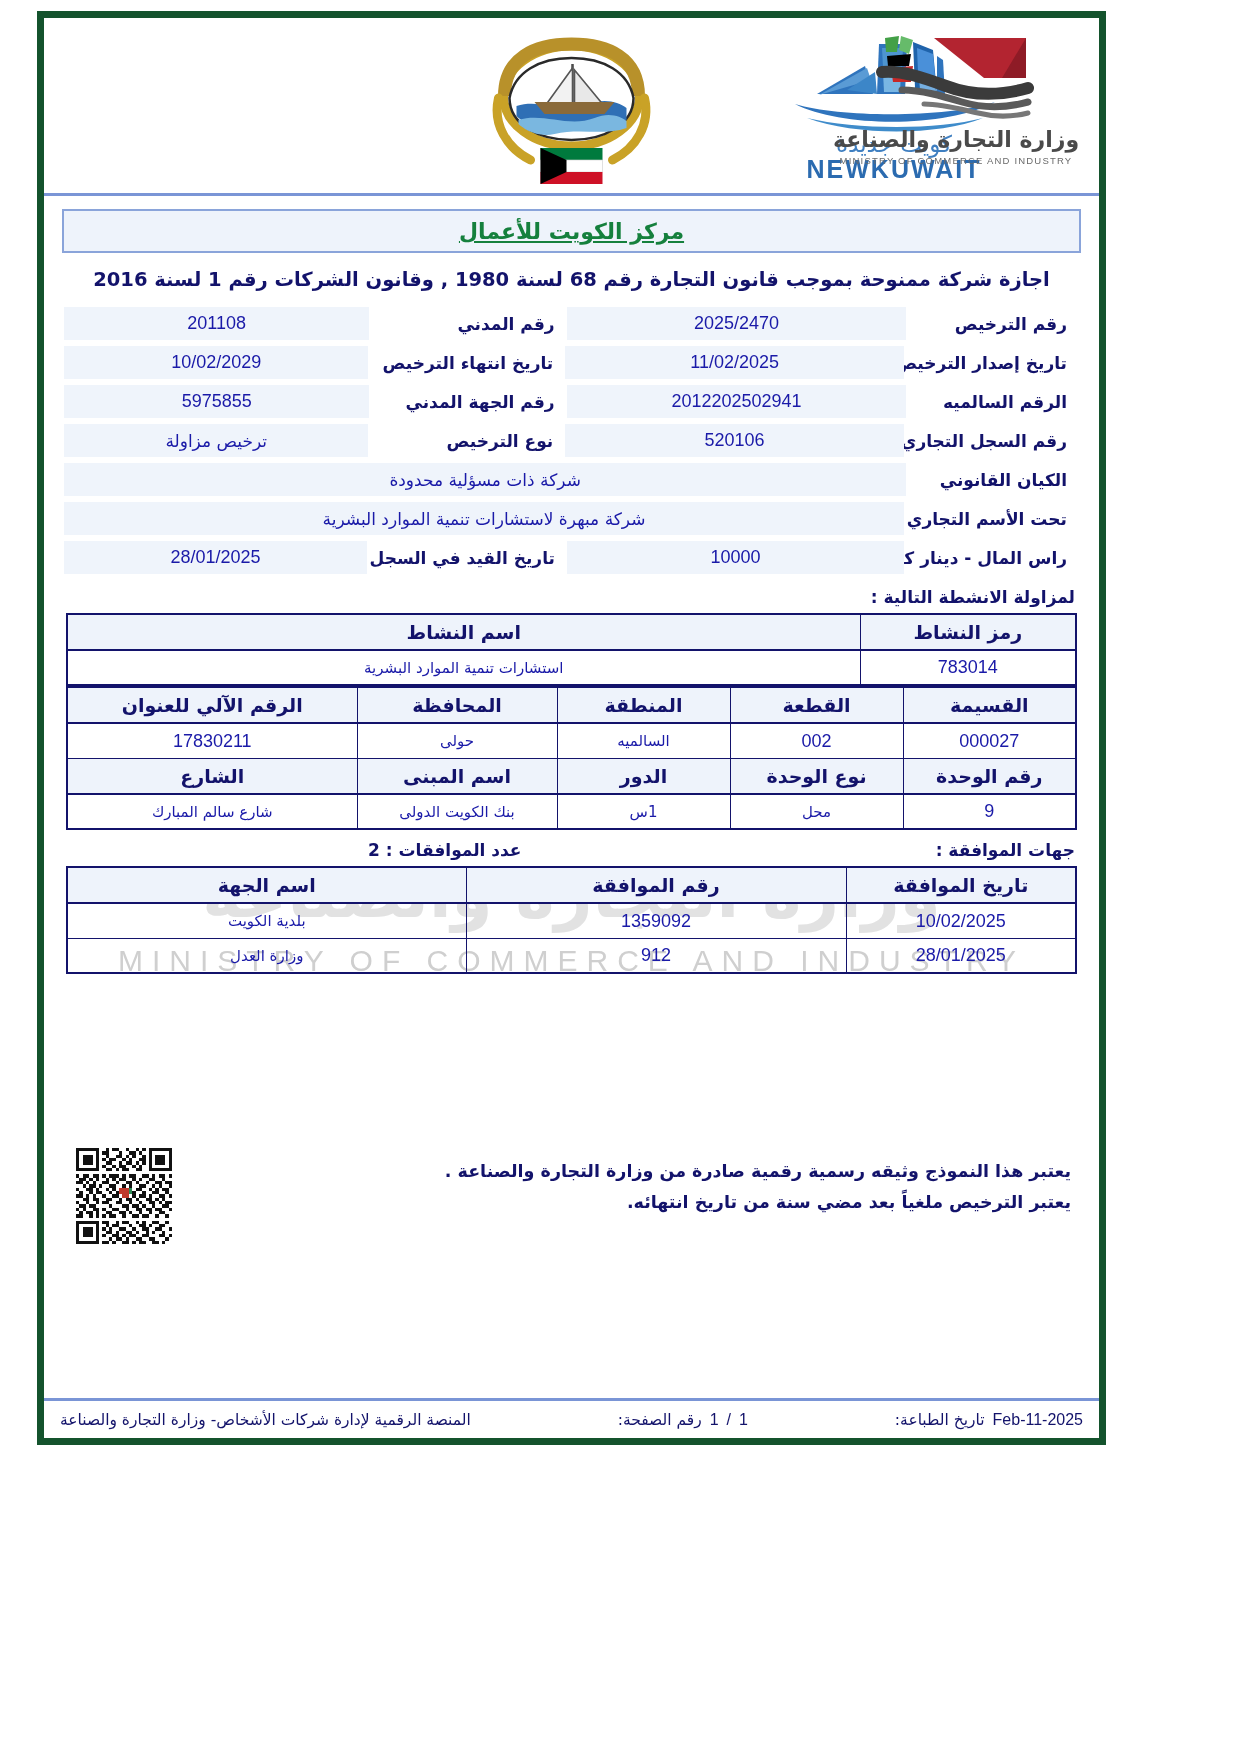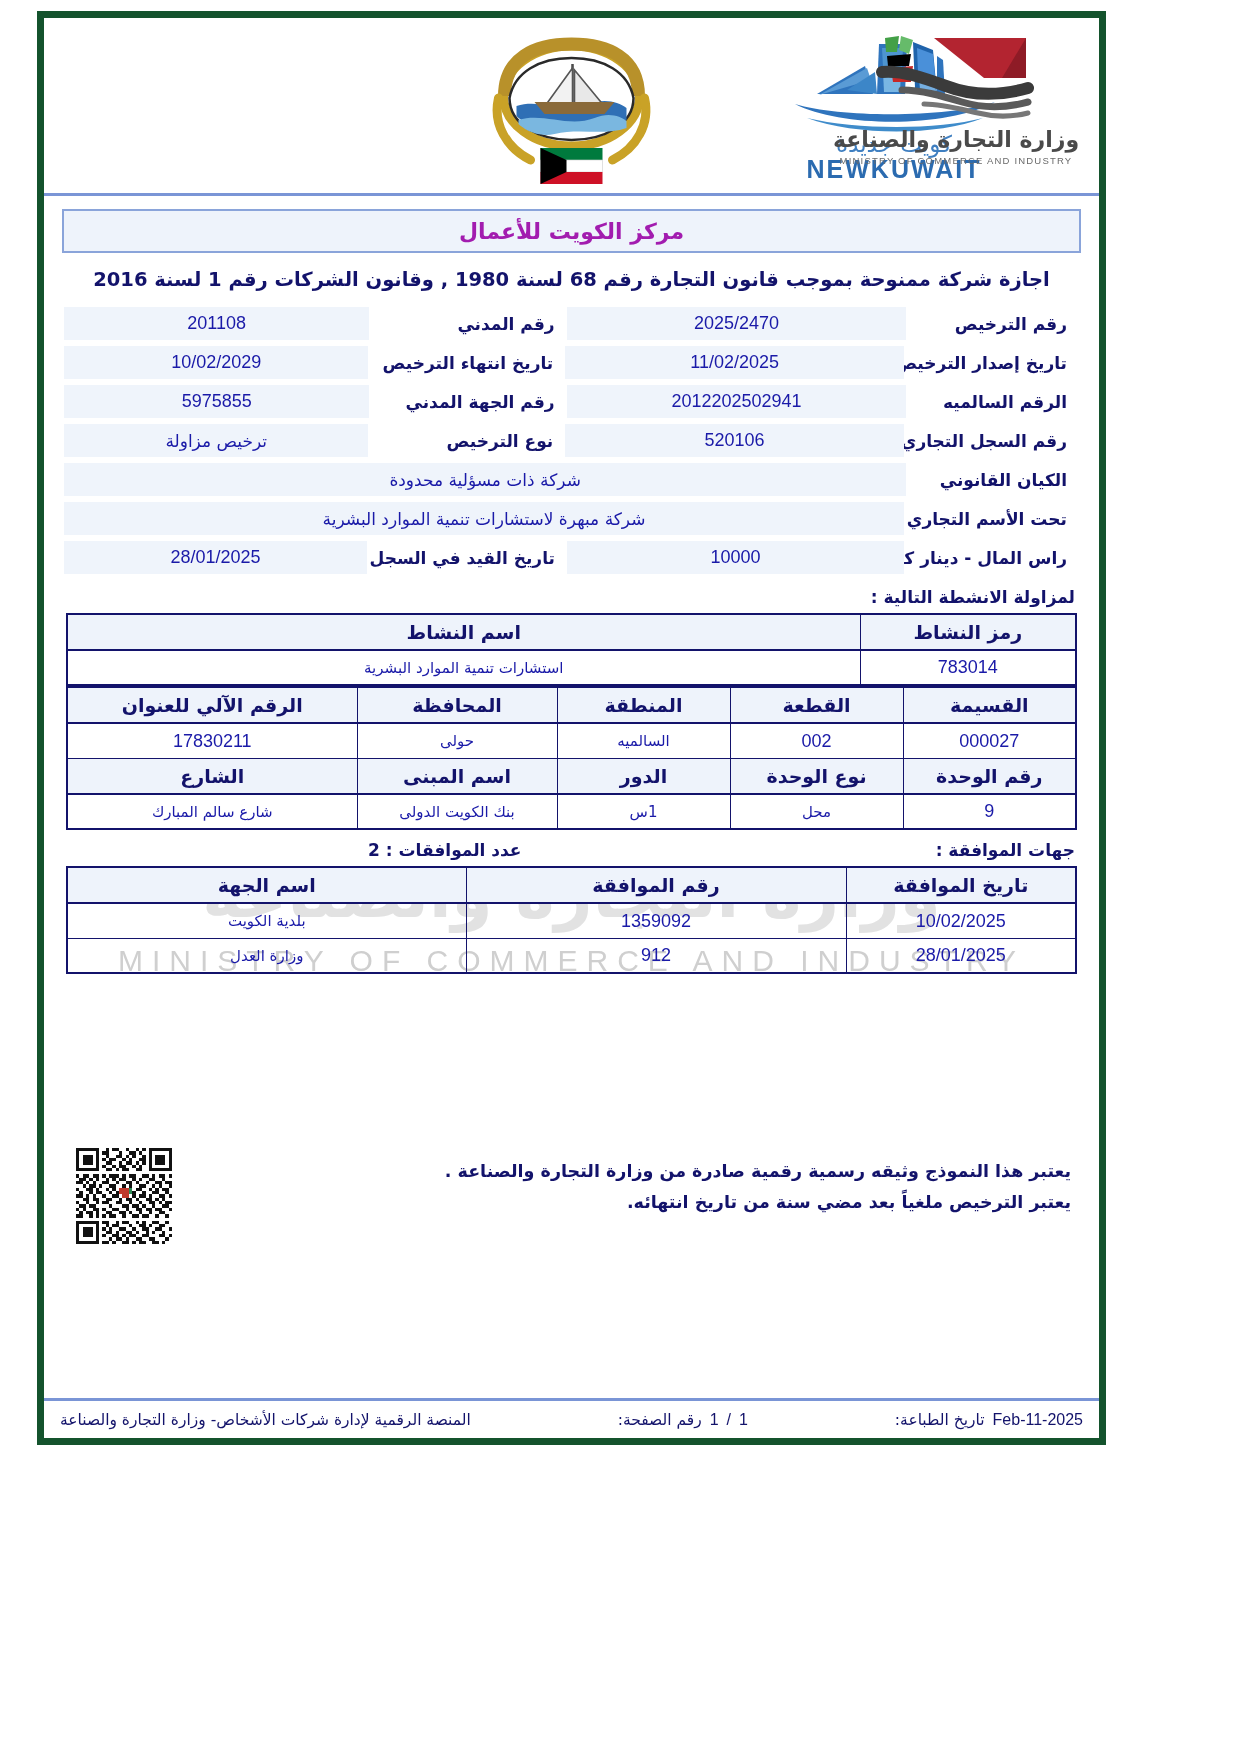--- a/index.html
+++ b/index.html
@@ -101,21 +101,22 @@
 
   .title-box {
     margin: 13px 8px 0 8px;
     border: 2px solid #8aa4da;
     background: #eef3fb;
     height: 44px;
     line-height: 42px;
     text-align: center;
     font-family: "DejaVu Sans", sans-serif;
     font-size: 22px; font-weight: bold;
-    color: #a21caf;
+    color: #15803d;
+    text-decoration: underline;
   }
   .legal {
     text-align: center;
     font-family: "DejaVu Sans", sans-serif;
     font-size: 19.5px;
     font-weight: bold;
     color: #13136b;
     line-height: 1.45;
     margin: 13px 22px 10px 22px;
   }

